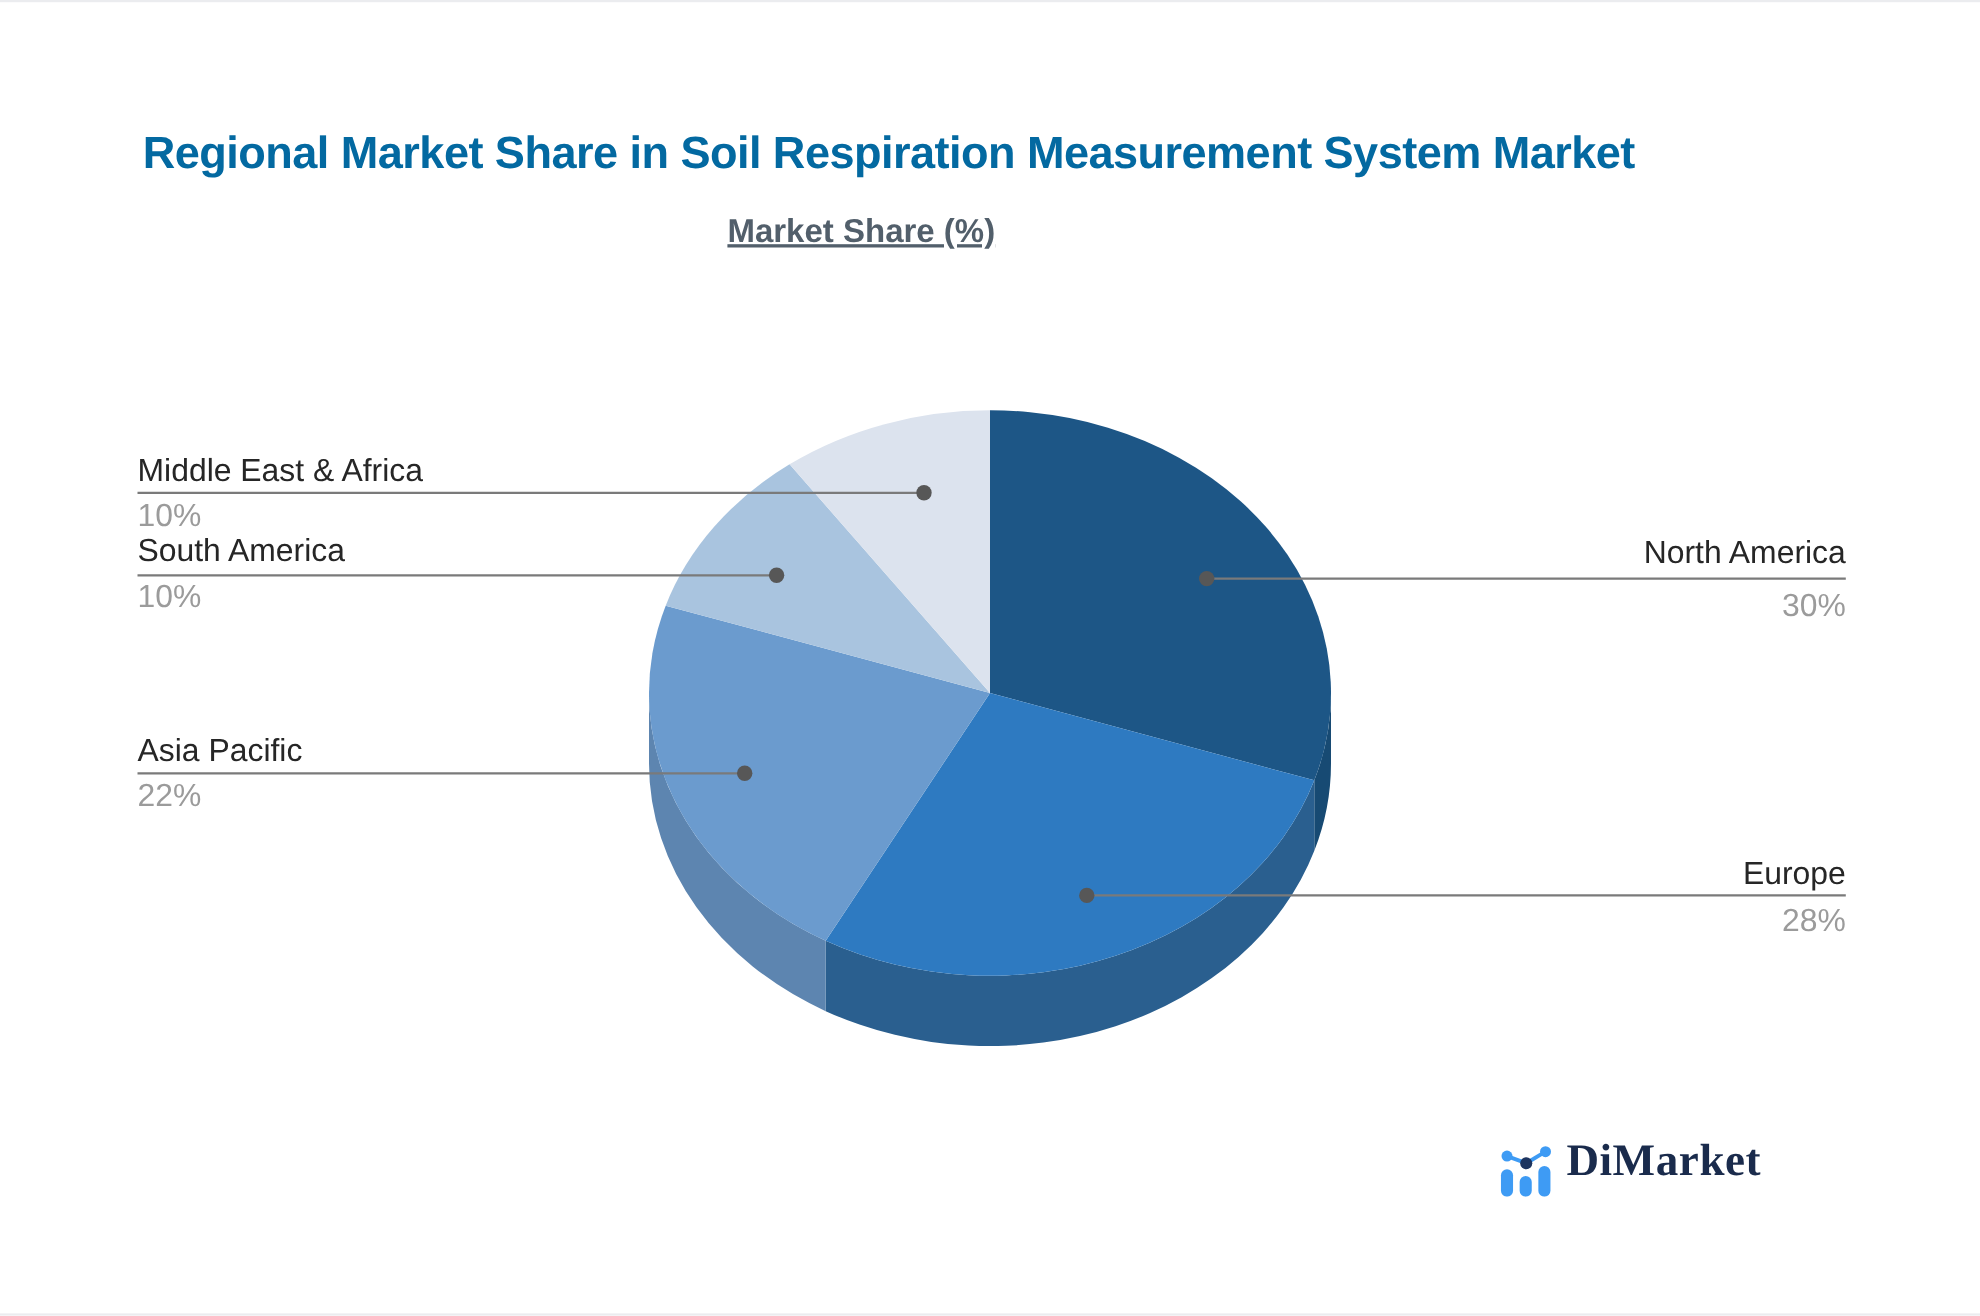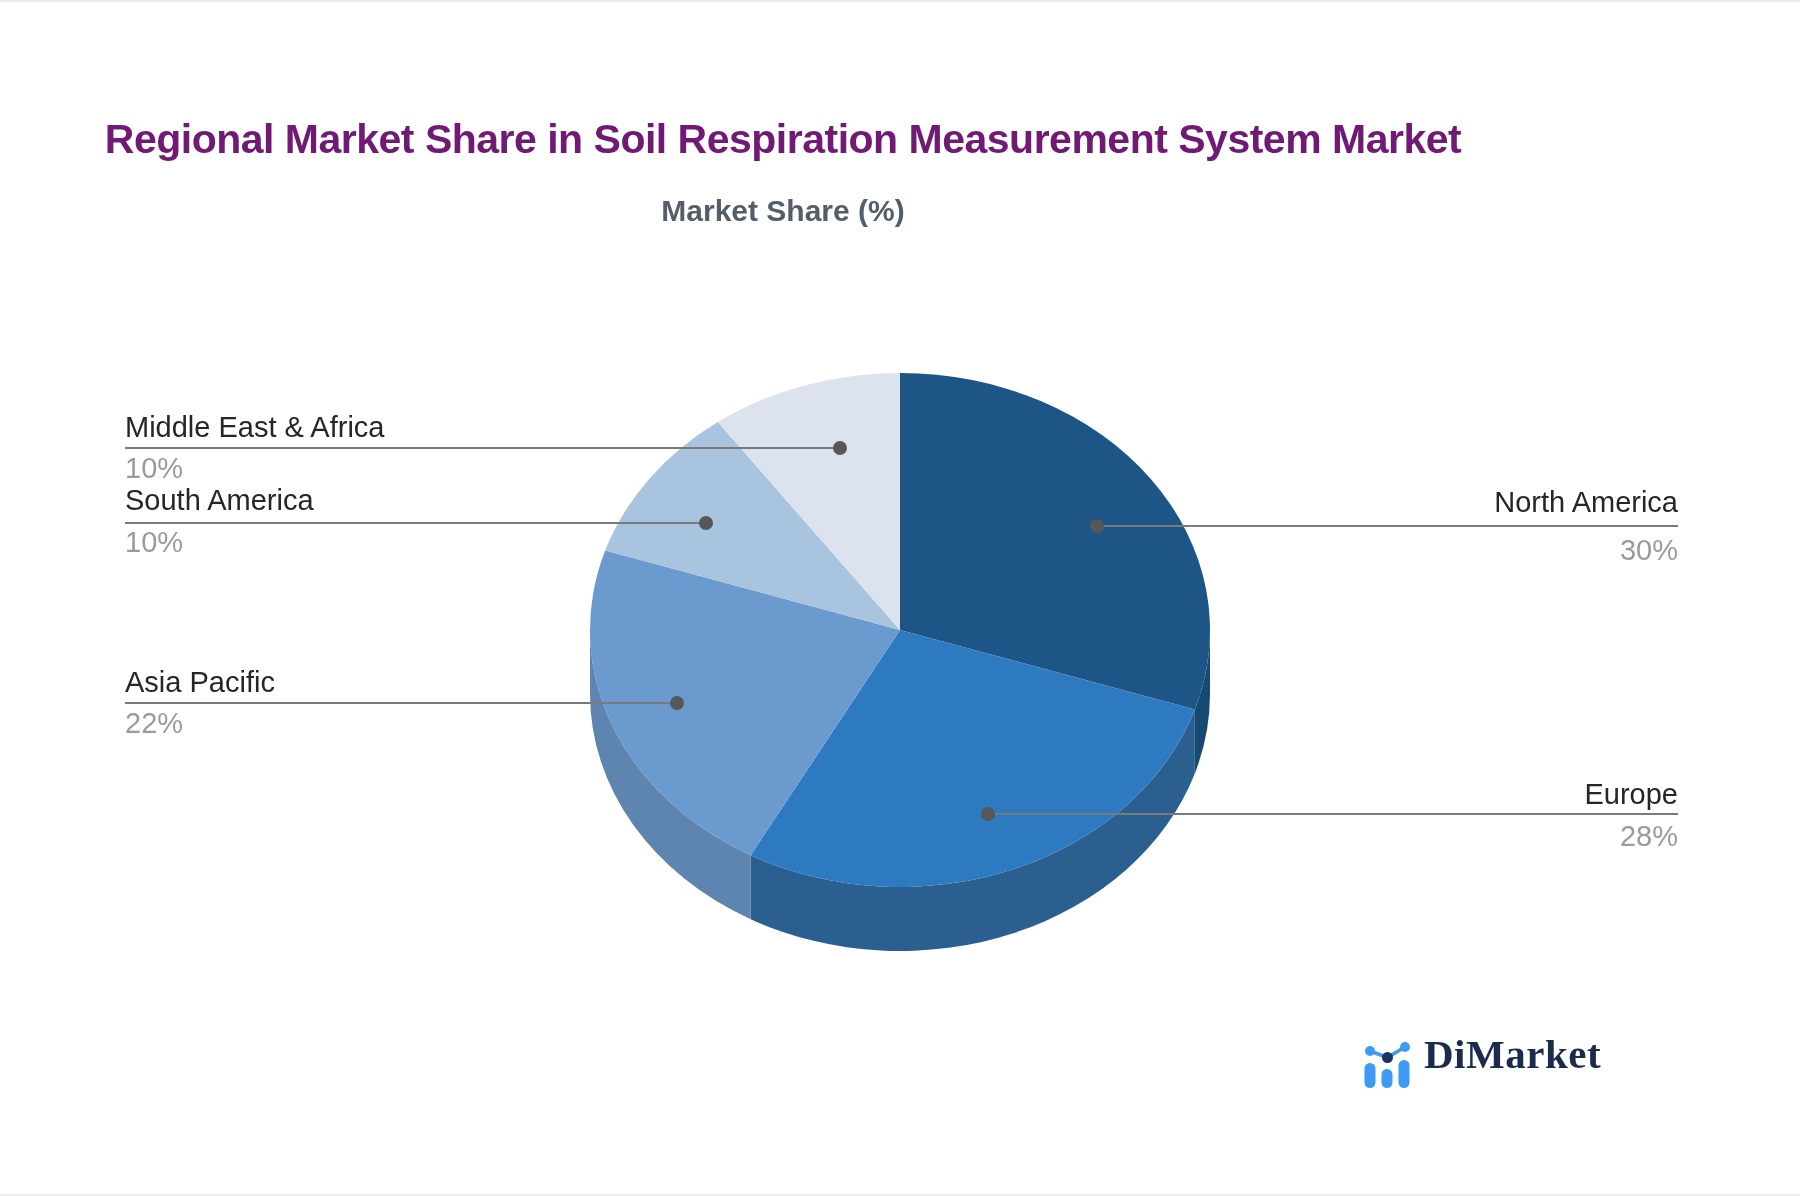--- a/index.html
+++ b/index.html
@@ -26,22 +26,22 @@
     font-family:"Liberation Serif","DejaVu Serif",serif;font-weight:700;
     font-size:41px;line-height:1;margin-bottom:-4px;letter-spacing:0.5px;
   }
 </style>
 </head>
 <body>
 
 <div class="edge-line" style="top: 0px; background: rgb(235, 236, 239);"></div>
 <div class="edge-line" style="top: 1194px; background: rgb(235, 236, 239);"></div>
 
-<div class="chart-title" style="color: #701a75;">Regional Market Share in Soil Respiration Measurement System Market</div>
-<div class="chart-subtitle" style="color: rgb(82, 95, 107);">Market Share (%)</div>
+<div class="chart-title" style="color: #0369a1; padding-left: 25px;">Regional Market Share in Soil Respiration Measurement System Market</div>
+<div class="chart-subtitle" style="color: rgb(82, 95, 107); text-decoration: underline;">Market Share (%)</div>
 
 <svg class="pie" width="1800" height="1196" viewBox="0 0 1800 1196">
     <path d="M 1210 630 A 310 257 0 0 1 1194.8275200514977 709.4173675543615 L 1194.8275200514977 773.4173675543615 A 310 257 0 0 0 1210 694 Z" fill="#174a73"></path>
     <path d="M 1194.8275200514977 709.4173675543615 A 310 257 0 0 1 750.6563610284683 855.2108167712729 L 750.6563610284683 919.2108167712729 A 310 257 0 0 0 1194.8275200514977 773.4173675543615 Z" fill="#2a5f8f"></path>
     <path d="M 750.6563610284683 855.2108167712729 A 310 257 0 0 1 590 630 L 590 694 A 310 257 0 0 0 750.6563610284683 919.2108167712729 Z" fill="#5d85b0"></path>
     <path d="M 900 630 L 900 373 A 310 257 0 0 1 1194.8275200514977 709.4173675543615 Z" fill="#1d5686"></path>
     <path d="M 900 630 L 1194.8275200514977 709.4173675543615 A 310 257 0 0 1 750.6563610284683 855.2108167712729 Z" fill="#2e7ac1"></path>
     <path d="M 900 630 L 750.6563610284683 855.2108167712729 A 310 257 0 0 1 605.1724799485023 550.5826324456385 Z" fill="#6b9bce"></path>
     <path d="M 900 630 L 605.1724799485023 550.5826324456385 A 310 257 0 0 1 717.7865717893333 422.0826324456385 Z" fill="#a9c4df"></path>
     <path d="M 900 630 L 717.7865717893333 422.0826324456385 A 310 257 0 0 1 899.9999999999999 373 Z" fill="#dce3ee"></path>

